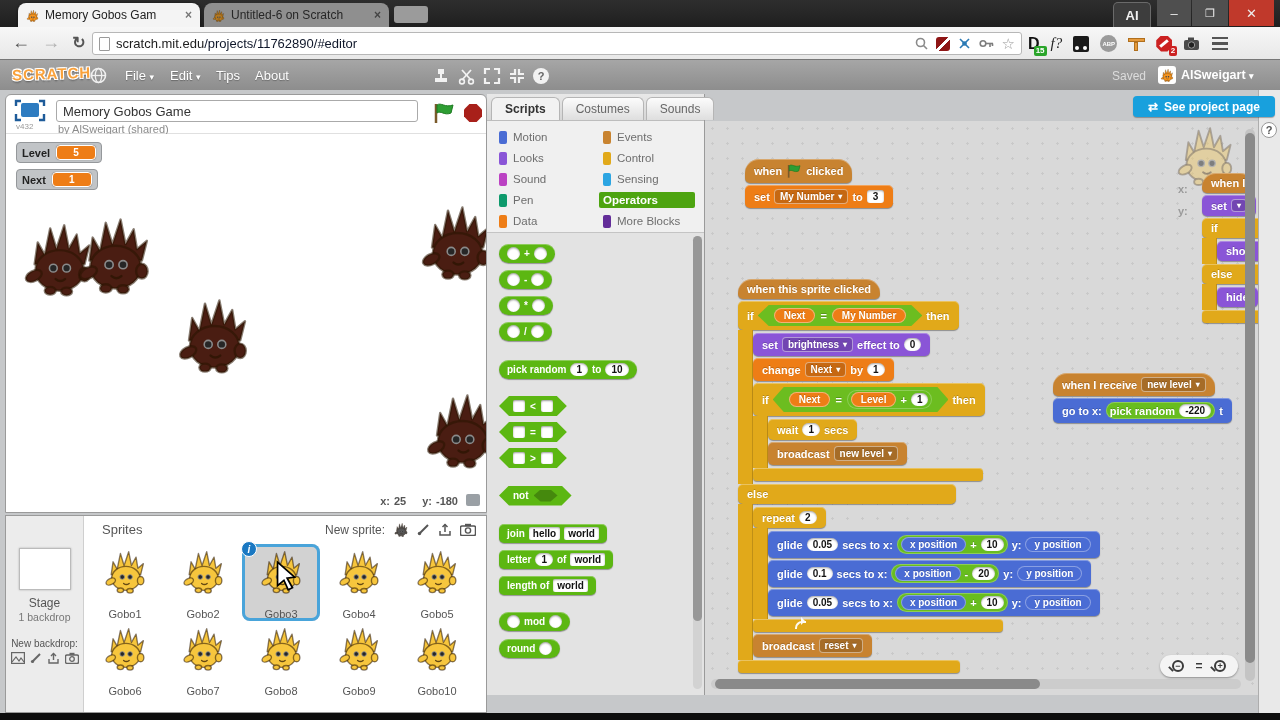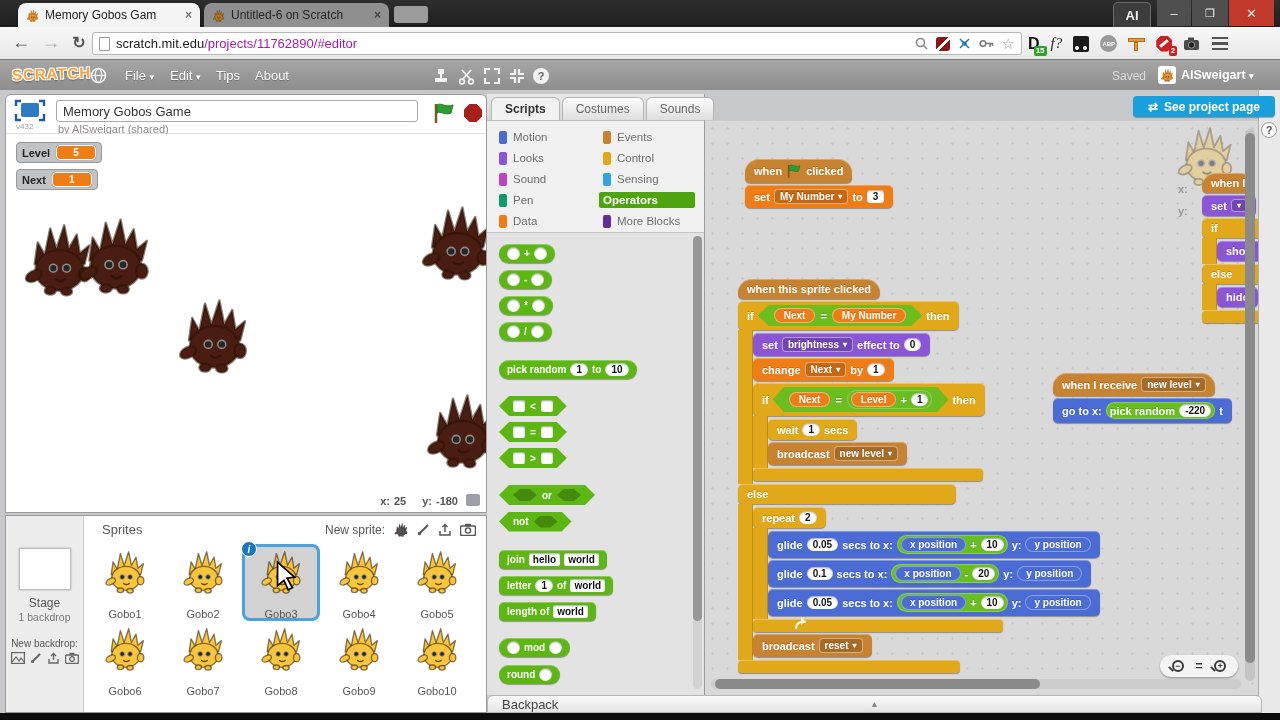--- a/index.html
+++ b/index.html
@@ -15,21 +15,21 @@
   .tab .close{margin-left:auto;color:#777;font-size:12px;font-weight:bold}
   .tab-label{white-space:nowrap;overflow:hidden;max-width:130px}
   .tabstub{position:absolute;top:6px;width:34px;height:17px;background:#9b9b9b;border-radius:3px}
   .winbtn{position:absolute;top:0;height:26px;display:flex;align-items:center;justify-content:center;color:#eee}
   .aibtn{position:absolute;top:2px;left:1113px;width:38px;height:25px;background:#3d3d3d;border:1px solid #6a6a6a;border-bottom:none;border-radius:5px 5px 0 0;color:#f0f0f0;font-weight:bold;font-size:13px;display:flex;align-items:center;justify-content:center}
   .toolbar{position:absolute;left:0;top:27px;width:1280px;height:33px;background:linear-gradient(#f7f7f7,#e8e8e8);border-bottom:1px solid #c2c2c2}
   .navbtn{position:absolute;top:2px;width:26px;height:26px;display:flex;align-items:center;justify-content:center;font-size:18px;color:#555;border-radius:4px}
   .urlbar{position:absolute;left:92px;top:5px;width:930px;height:23px;background:#fff;border:1px solid #b7b7b7;border-radius:3px;display:flex;align-items:center;padding:0 6px;gap:6px}
   .pageico{width:11px;height:14px;border:1.5px solid #9a9a9a;border-radius:1px;position:relative;flex:none}
   .urltext{font-size:13px;color:#202020;white-space:nowrap}
-  .urlpath{color:#a21caf}
+  .urlpath{color:#0f172a}
   .urlicons{margin-left:auto;display:flex;align-items:center;gap:8px}
   .exticons{position:absolute;left:1028px;top:3px;height:27px;display:flex;align-items:center;gap:11px}
   .chip-flash{width:14px;height:14px;border-radius:3px;background:linear-gradient(135deg,#8e1515 45%,#fff 45%,#fff 58%,#8e1515 58%)}
   .badge{position:absolute;font-size:8px;font-weight:bold;color:#fff;border-radius:2px;padding:0 2px;line-height:10px}
   .burger{display:flex;flex-direction:column;gap:3px}.burger i{display:block;width:16px;height:2.5px;background:#555}
 
   
   .menubar{position:absolute;left:0;top:59px;width:1280px;height:31px;background:linear-gradient(#a6a6a6,#8d8d8d);border-top:1px solid #777;display:flex;align-items:center}
   .logo{position:absolute;left:12px;top:5px;font-size:15px;font-weight:bold;letter-spacing:1px;color:#f9a13a;transform:rotate(-2deg);
     text-shadow:-1px -1px 0 #fff,1px -1px 0 #fff,-1px 1px 0 #fff,1px 1px 0 #fff,0 2px 2px rgba(0,0,0,.45)}
@@ -561,25 +561,20 @@
             <span class="ssock"></span>
             <span>=</span>
             <span class="ssock"></span>
           </span></div>
       <div class="prow"><span class="phex">
             <span class="ssock"></span>
             <span>&gt;</span>
             <span class="ssock"></span>
           </span></div>
       <div class="gap12"></div>
-      <div class="prow"><span class="phex">
-            <span class="hsock"></span>
-            <span>or</span>
-            <span class="hsock"></span>
-          </span></div>
       <div class="prow"><span class="phex">
             <span>not</span>
             <span class="hsock"></span>
           </span></div>
       <div class="gap12"></div>
       <div class="prow"><span class="pblk sq">
             <span>join</span>
             <span class="tin">hello</span>
             <span class="tin">world</span>
           </span></div>
@@ -828,19 +823,15 @@
     </div>
   </div>
 
   <div class="right-rail">
     <span class="helpbtn">?</span>
   </div>
   <div class="see-project">
     <span>⇄</span>
     <span>See project page</span>
   </div>
-  <div class="backpack">
-    <span class="bp-label">Backpack</span>
-    <span class="bp-arrow">▲</span>
-  </div>
   <div class="bottom-strip"></div>
 
 </div>
 
 </body></html>

